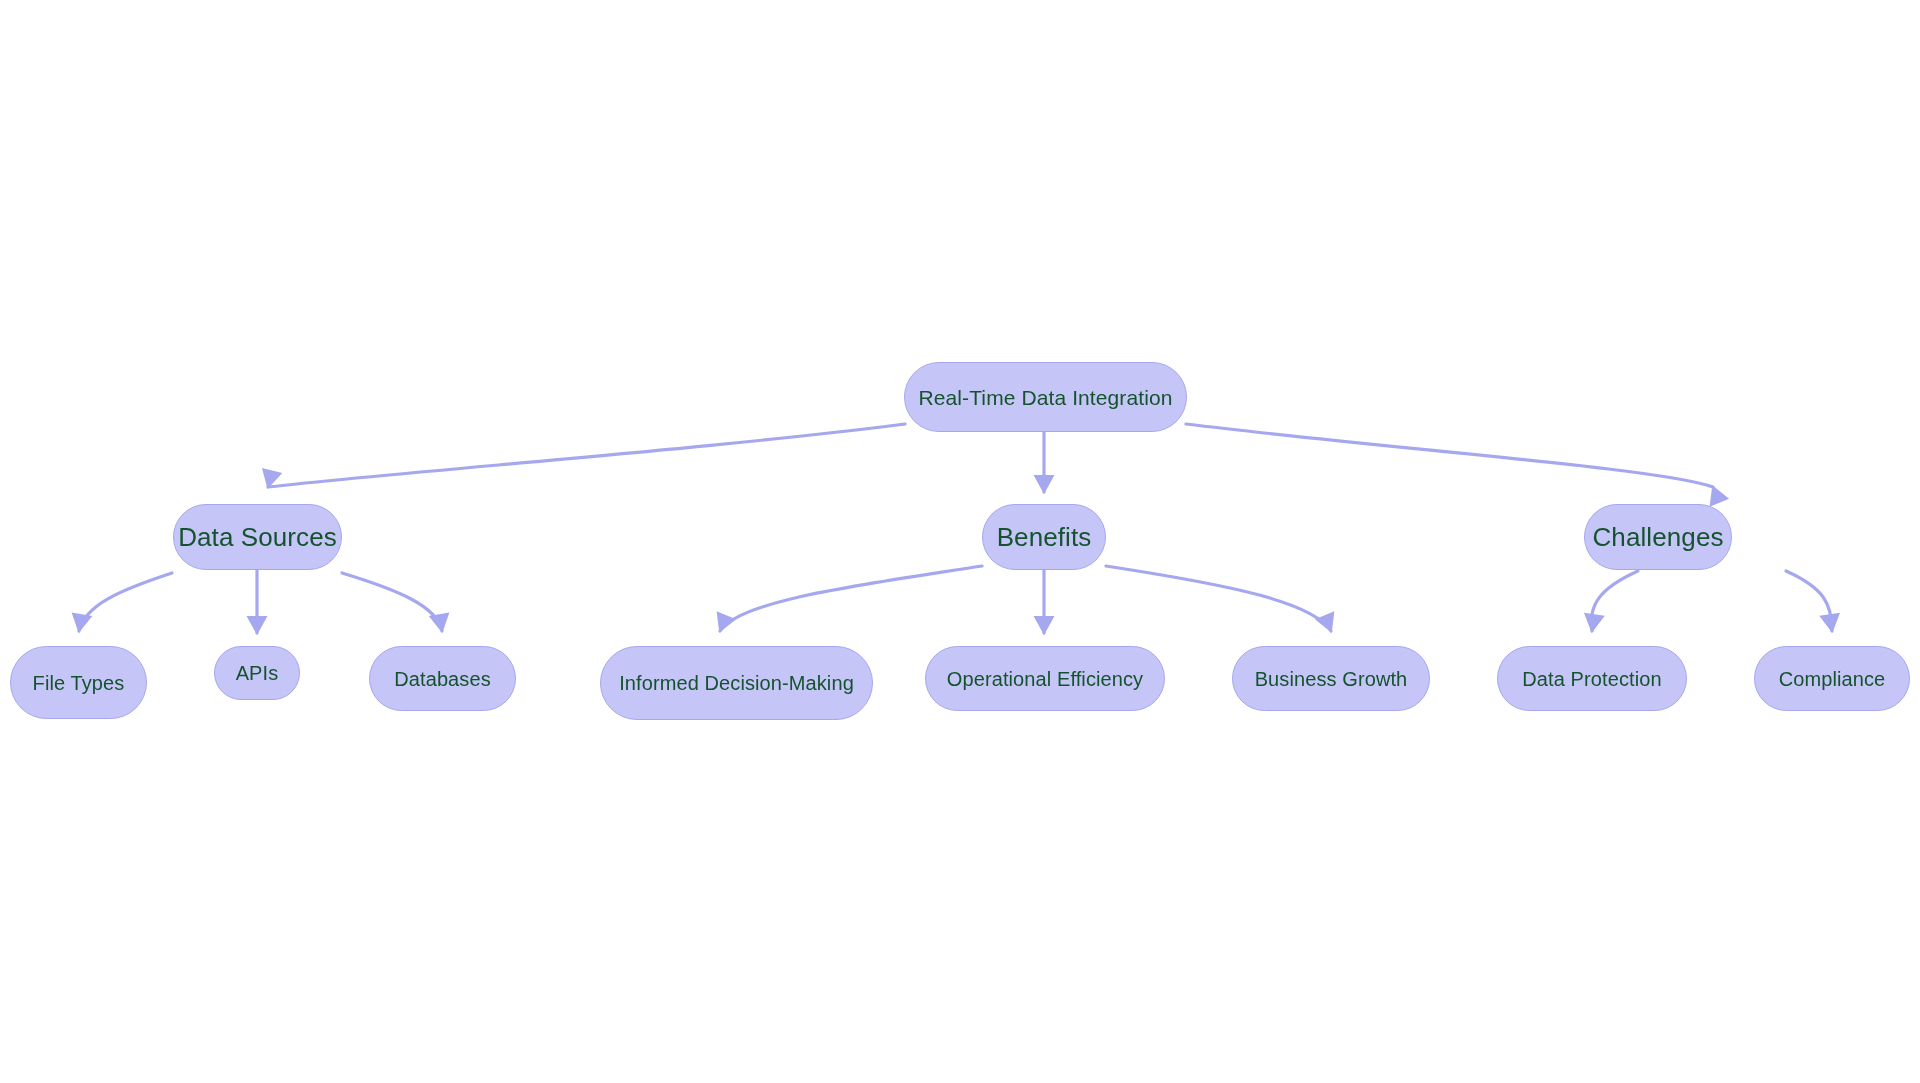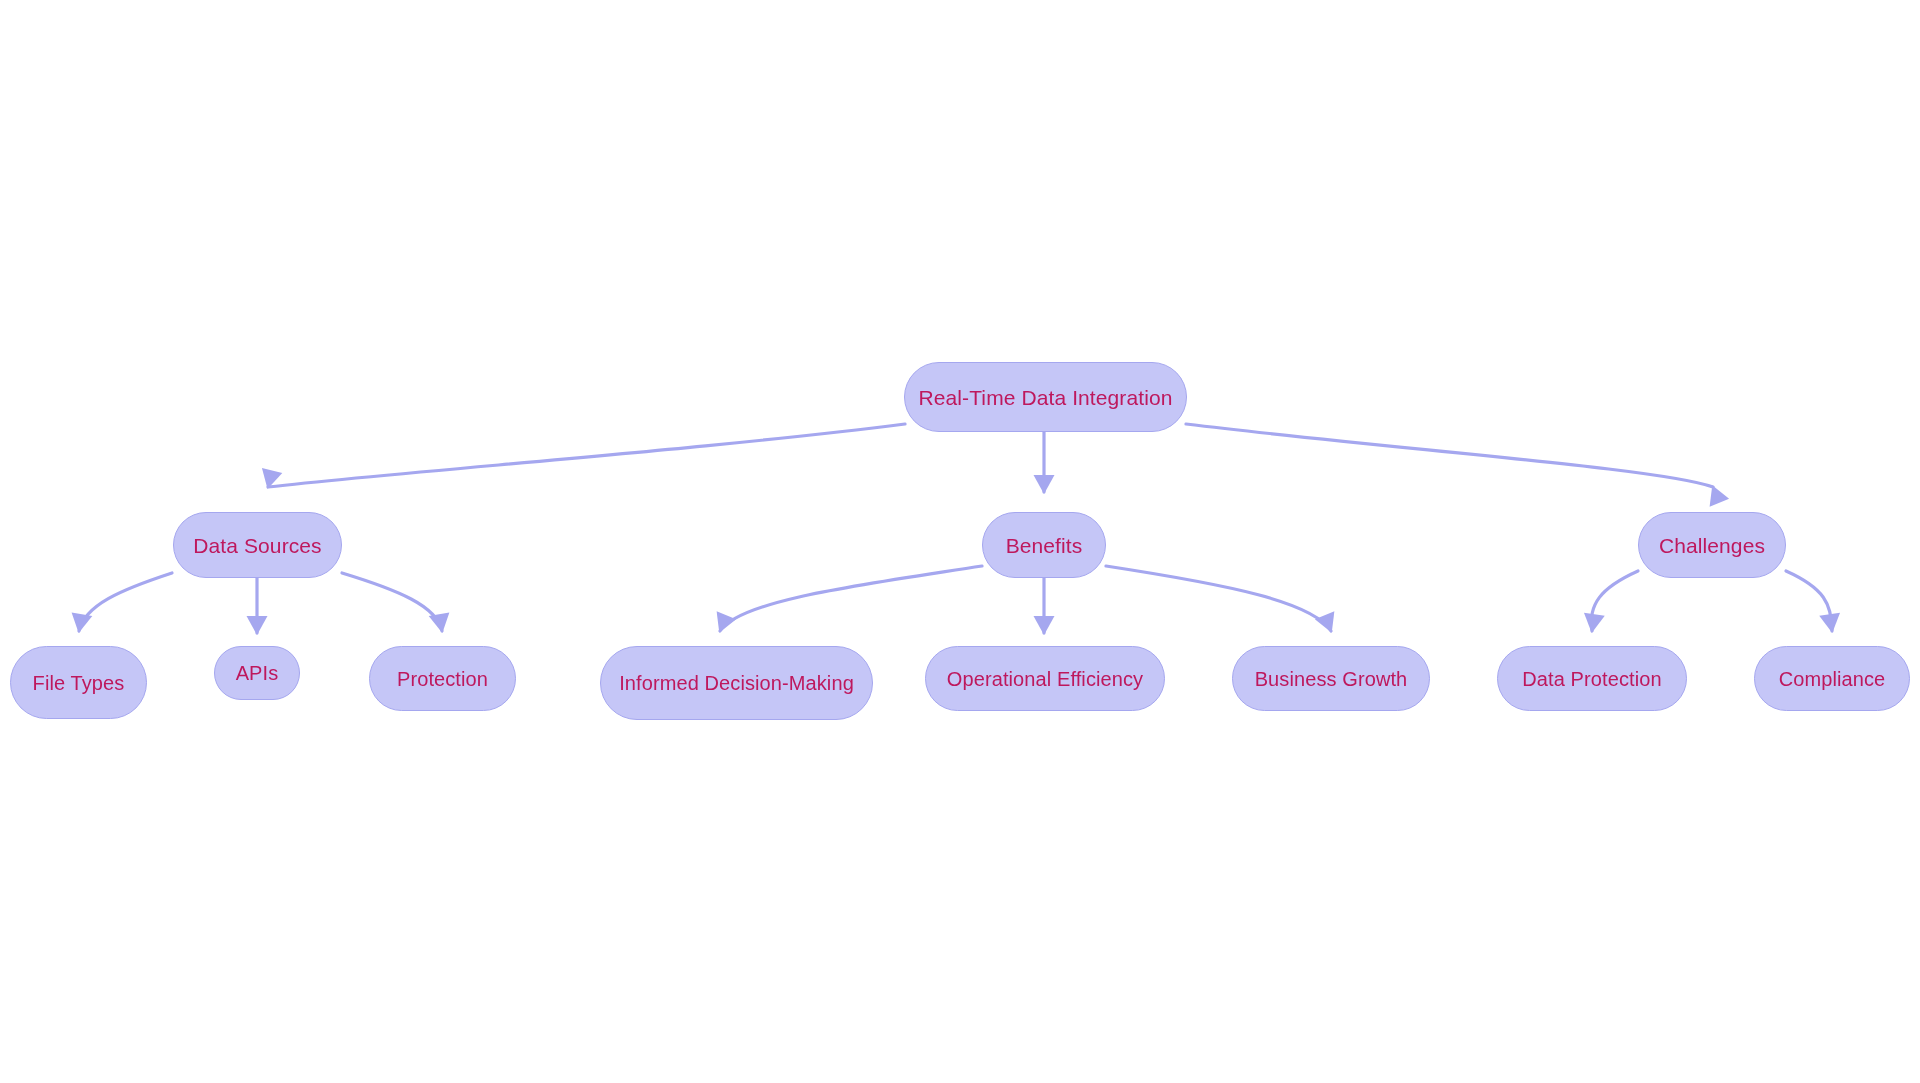--- a/index.html
+++ b/index.html
@@ -36,24 +36,24 @@
     border: 1.6px solid #a5a7ef;
     border-radius: 999px;
     color: #3b3bc4;
     white-space: nowrap;
     letter-spacing: 0.1px;
     z-index: 2;
   }
   .node-label {
     display: block;
     line-height: 1;
-    color: #be185d;
+    color: #14532d;
   }
   .node.root { font-size: 21px; }
-  .node.branch { font-size: 21px; margin-top: 8px; }
+  .node.branch { font-size: 26px; }
   .node.leaf { font-size: 20px; }
 </style>
 </head>
 <body>
 
 <div id="canvas">
 
   <svg id="edge-layer" viewBox="0 0 1920 1083" width="1920" height="1083" xmlns="http://www.w3.org/2000/svg" aria-hidden="true">
       <g>
         <path d="M 905,424 C 700,450 420,470 268,487" fill="none" stroke="#a5a7ef" stroke-width="3.2" stroke-linecap="round"></path>
@@ -104,31 +104,31 @@
   <div id="node-layer">
       <div class="node root" style="left: 904px; top: 362px; width: 283px; height: 70px; background: rgb(197, 198, 247); border-color: rgb(165, 167, 239);">
         <span class="node-label">Real-Time Data Integration</span>
       </div>
       <div class="node branch" style="left: 173px; top: 504px; width: 169px; height: 66px; background: rgb(197, 198, 247); border-color: rgb(165, 167, 239);">
         <span class="node-label">Data Sources</span>
       </div>
       <div class="node branch" style="left: 982px; top: 504px; width: 124px; height: 66px; background: rgb(197, 198, 247); border-color: rgb(165, 167, 239);">
         <span class="node-label">Benefits</span>
       </div>
-      <div class="node branch" style="left: 1638px; top: 504px; width: 148px; height: 66px; background: rgb(197, 198, 247); border-color: rgb(165, 167, 239);">
+      <div class="node branch" style="left: 1584px; top: 504px; width: 148px; height: 66px; background: rgb(197, 198, 247); border-color: rgb(165, 167, 239);">
         <span class="node-label">Challenges</span>
       </div>
       <div class="node leaf" style="left: 10px; top: 646px; width: 137px; height: 73px; background: rgb(197, 198, 247); border-color: rgb(165, 167, 239);">
         <span class="node-label">File Types</span>
       </div>
       <div class="node leaf" style="left: 214px; top: 646px; width: 86px; height: 54px; background: rgb(197, 198, 247); border-color: rgb(165, 167, 239);">
         <span class="node-label">APIs</span>
       </div>
       <div class="node leaf" style="left: 369px; top: 646px; width: 147px; height: 65px; background: rgb(197, 198, 247); border-color: rgb(165, 167, 239);">
-        <span class="node-label">Protection</span>
+        <span class="node-label">Databases</span>
       </div>
       <div class="node leaf" style="left: 600px; top: 646px; width: 273px; height: 74px; background: rgb(197, 198, 247); border-color: rgb(165, 167, 239);">
         <span class="node-label">Informed Decision-Making</span>
       </div>
       <div class="node leaf" style="left: 925px; top: 646px; width: 240px; height: 65px; background: rgb(197, 198, 247); border-color: rgb(165, 167, 239); align-items: center;">
         <span class="node-label">Operational Efficiency</span>
       </div>
       <div class="node leaf" style="left: 1232px; top: 646px; width: 198px; height: 65px; background: rgb(197, 198, 247); border-color: rgb(165, 167, 239); justify-content: center;">
         <span class="node-label">Business Growth</span>
       </div>

